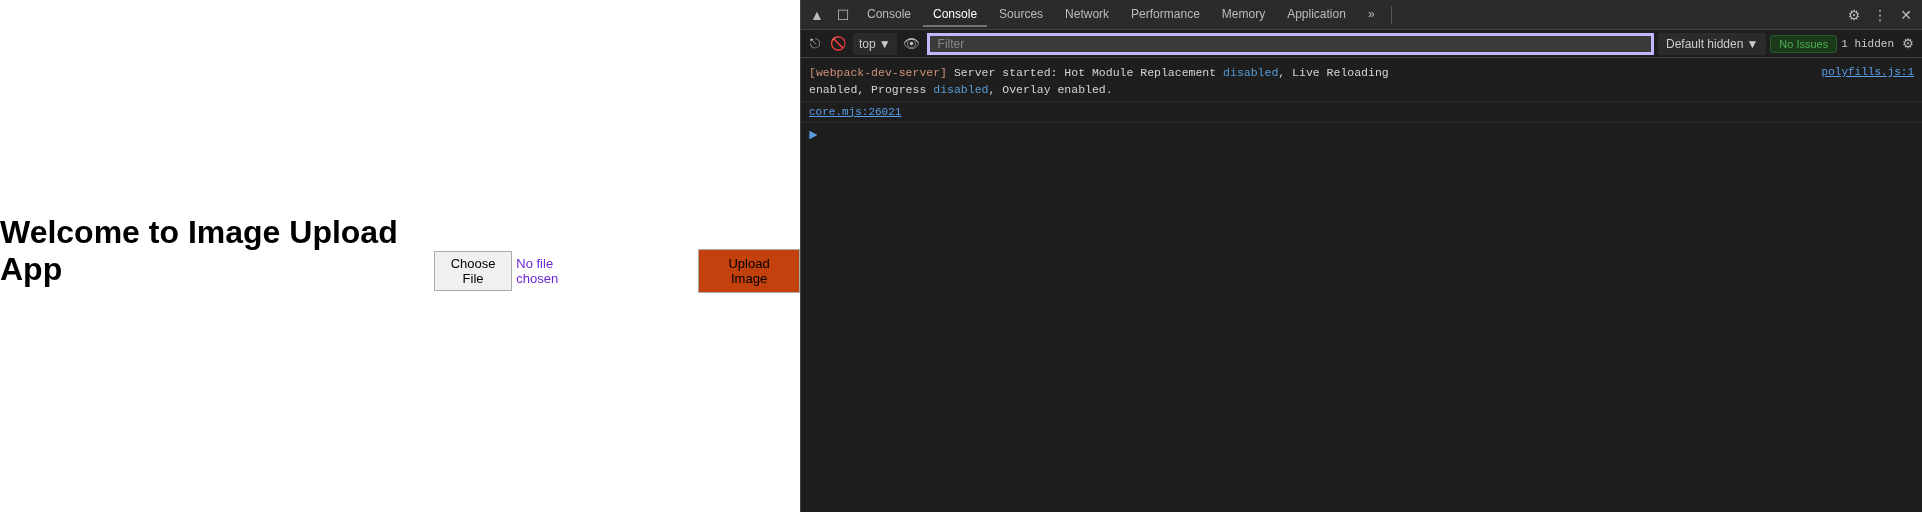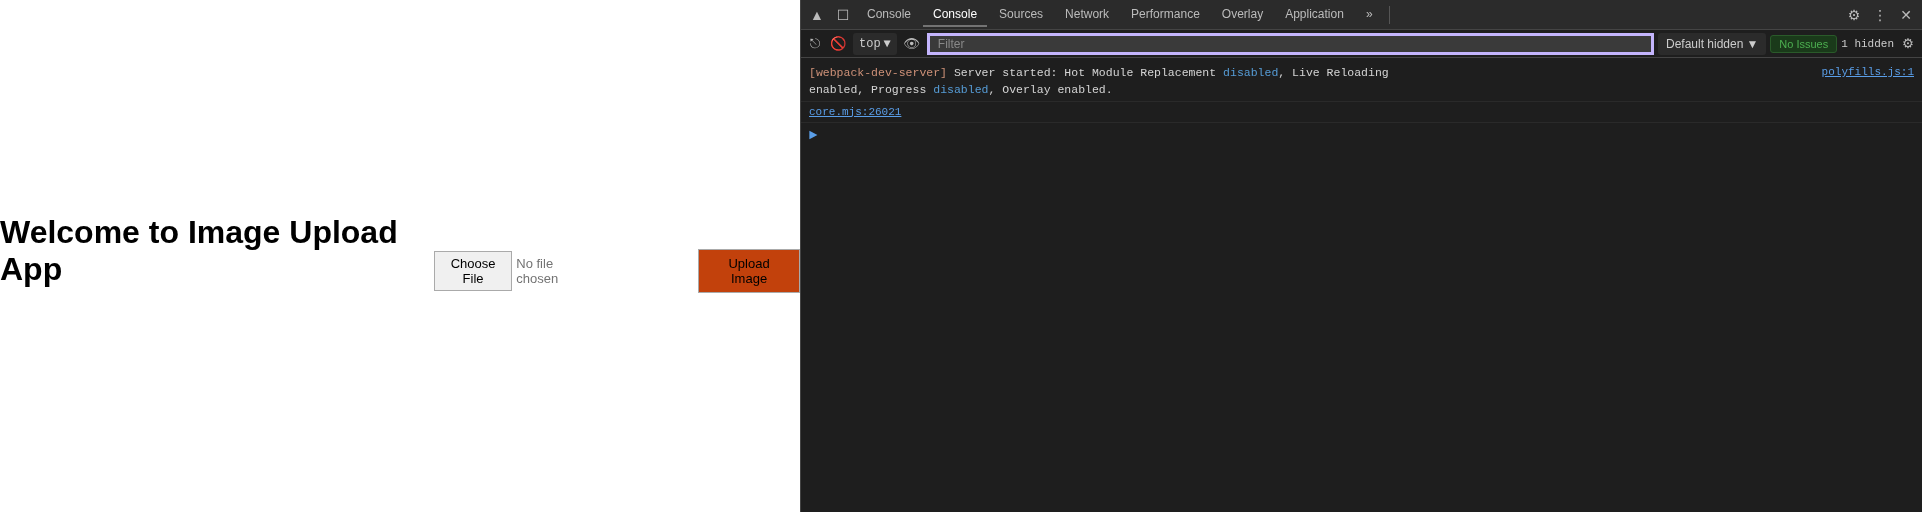--- a/index.html
+++ b/index.html
@@ -33,21 +33,21 @@
       background: #f0f0f0;
       border: 1px solid #aaa;
       padding: 4px 8px;
       font-size: 13px;
       cursor: pointer;
       color: #000;
       font-family: Arial, sans-serif;
     }
     .no-file-label {
       font-size: 13px;
-      color: #737373;
+      color: #6d28d9;
       margin-left: 4px;
     }
     .upload-btn {
       background: #c2410c;
       border: 1px solid #aaa;
       padding: 6px 14px;
       font-size: 13px;
       cursor: pointer;
       color: #000;
       font-family: Arial, sans-serif;
@@ -142,21 +142,21 @@
       align-items: center;
       background: #2b2b2b;
       border: none;
       color: #ccc;
       font-size: 12px;
       padding: 2px 6px;
       border-radius: 3px;
       cursor: pointer;
       gap: 3px;
       height: 22px;
-      font-family: Liberation Mono, monospace;
+      font-family: Liberation Sans, sans-serif;
     }
 
     .eye-icon-btn {
       width: 22px; height: 22px;
       display: flex; align-items: center; justify-content: center;
       cursor: pointer; color: #bbb; background: none; border: none; border-radius: 3px;
     }
 
     .filter-input {
       flex: 1;
@@ -274,21 +274,21 @@
   <div class="devtools-toolbar">
 
     <button class="devtools-icon-btn" title="Inspect">▲</button>
     <button class="devtools-icon-btn" title="Device Toolbar">☐</button>
 
     <span class="devtools-tab">Console</span>
     <span class="devtools-tab active">Console</span>
     <span class="devtools-tab">Sources</span>
     <span class="devtools-tab">Network</span>
     <span class="devtools-tab">Performance</span>
-    <span class="devtools-tab">Overlay</span>
+    <span class="devtools-tab">Memory</span>
     <span class="devtools-tab">Application</span>
     <span class="devtools-tab">»</span>
 
     <div class="tab-separator"></div>
 
     <div class="devtools-icon-right">
       <button class="devtools-icon-btn" title="Settings">⚙</button>
       <button class="devtools-icon-btn" title="More">⋮</button>
       <button class="devtools-icon-btn" title="Close DevTools">✕</button>
     </div>

